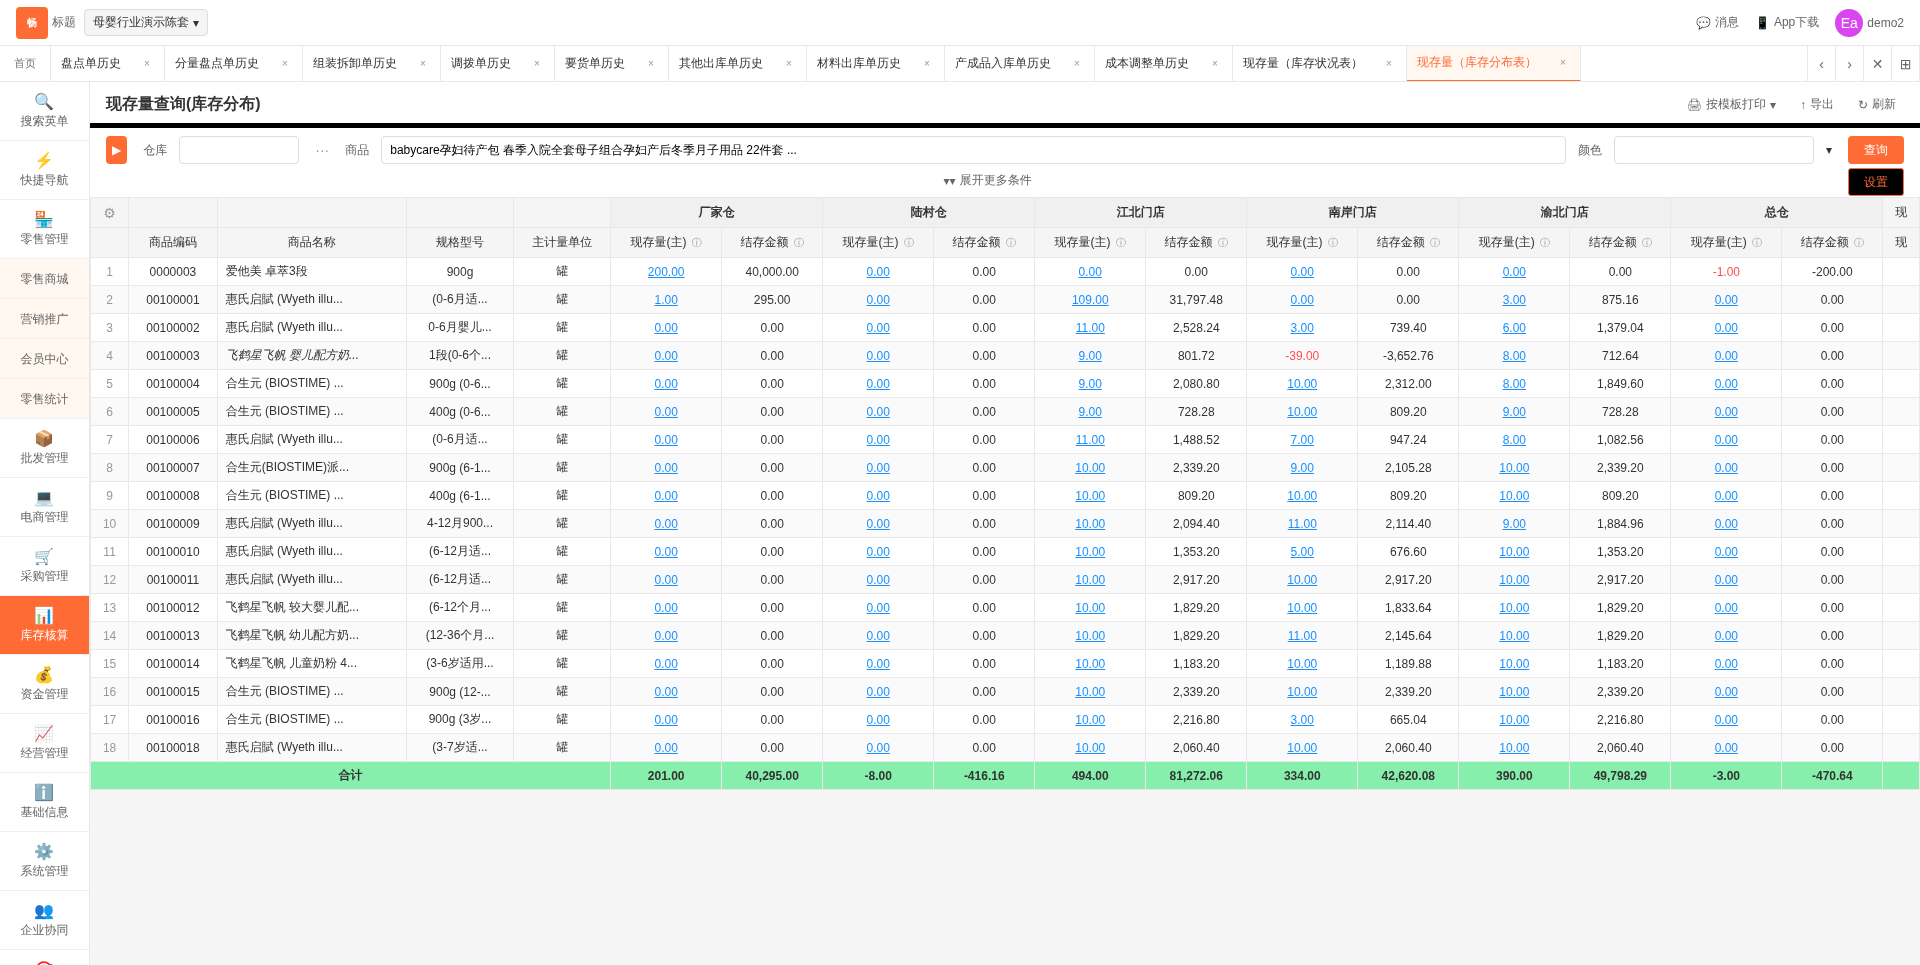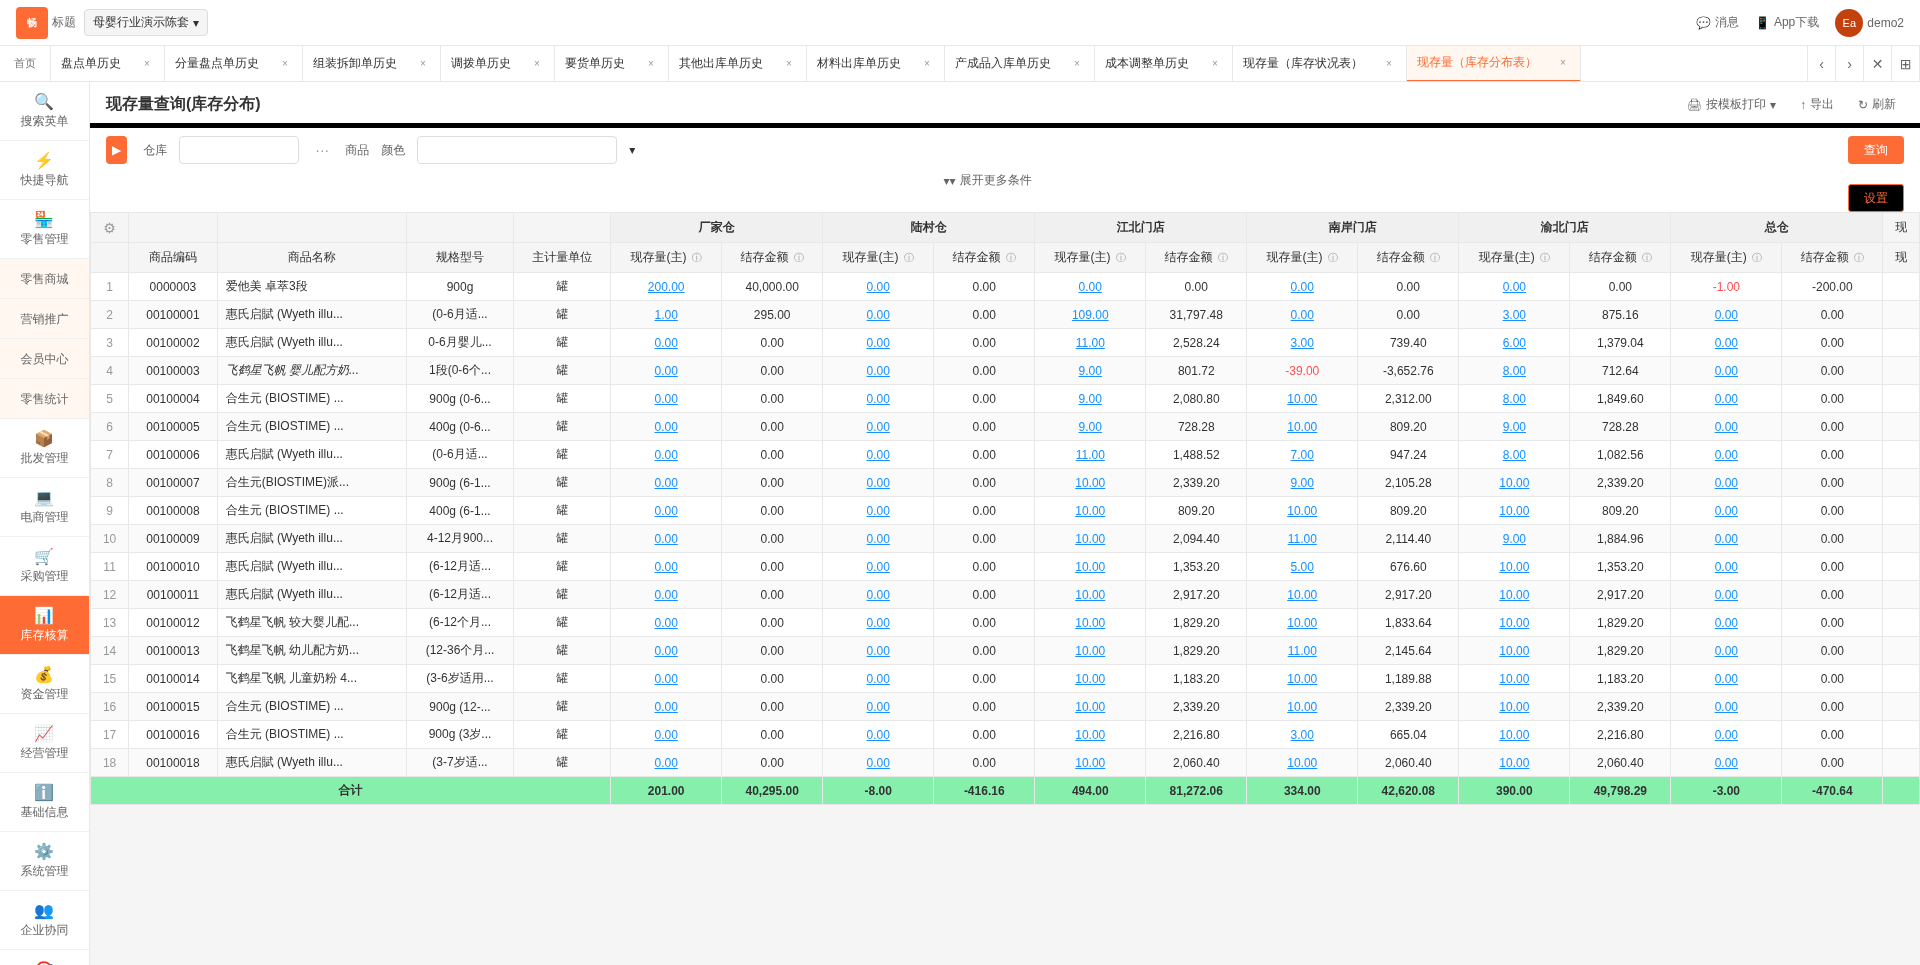--- a/index.html
+++ b/index.html
@@ -7,21 +7,21 @@
     
     
     .topbar { height: 46px; background: #fff; display: flex; align-items: center; justify-content: space-between; padding: 0 16px; border-bottom: 1px solid #e8e8e8; }
     .topbar-left { display: flex; align-items: center; gap: 8px; }
     .logo-area { display: flex; align-items: center; gap: 4px; }
     .logo-icon { width: 32px; height: 32px; background: #ff6b35; border-radius: 4px; display: flex; align-items: center; justify-content: center; color: white; font-size: 10px; font-weight: bold; }
     .logo-text { font-size: 12px; color: #666; }
     .dropdown-selector { display: flex; align-items: center; gap: 4px; background: #f5f5f5; border: 1px solid #ddd; border-radius: 4px; padding: 4px 8px; cursor: pointer; font-size: 12px; color: #333; }
     .topbar-right { display: flex; align-items: center; gap: 16px; }
     .topbar-btn { display: flex; align-items: center; gap: 4px; font-size: 12px; color: #666; cursor: pointer; }
-    .avatar { width: 28px; height: 28px; border-radius: 50%; background: #c2410c; display: flex; align-items: center; justify-content: center; color: white; font-size: 11px; overflow: hidden; }
+    .avatar { width: 28px; height: 28px; border-radius: 50%; background: #d946ef; display: flex; align-items: center; justify-content: center; color: white; font-size: 14px; overflow: hidden; }
 
     
     .tabbar { height: 36px; background: #fff; display: flex; align-items: center; border-bottom: 1px solid #e8e8e8; overflow: hidden; position: relative; }
     .tab-home { padding: 0 14px; height: 36px; display: flex; align-items: center; font-size: 11px; color: #737373; cursor: pointer; border-right: 1px solid #e8e8e8; white-space: nowrap; }
     .tab-item { padding: 0 10px; height: 36px; display: flex; align-items: center; font-size: 12px; color: #333; cursor: pointer; border-right: 1px solid #e8e8e8; white-space: nowrap; gap: 19px; flex-shrink: 0; }
     .tab-item.active { background: #fff7f0; color: #ff6b35; border-bottom: 2px solid #ff6b35; }
     .tab-close { width: 14px; height: 14px; display: flex; align-items: center; justify-content: center; border-radius: 50%; color: #999; font-size: 10px; cursor: pointer; }
     .tab-nav-btns { display: flex; align-items: center; margin-left: auto; border-left: 1px solid #e8e8e8; flex-shrink: 0; }
     .tab-nav-btn { width: 28px; height: 36px; display: flex; align-items: center; justify-content: center; cursor: pointer; color: #666; font-size: 14px; border-right: 1px solid #e8e8e8; }
 
@@ -68,21 +68,21 @@
     .row-num { color: #999; }
     .settings-icon { color: #999; font-size: 14px; cursor: pointer; }
     .info-icon { color: #999; font-size: 10px; cursor: pointer; margin-left: 2px; }
     
     
     ::-webkit-scrollbar { width: 6px; height: 6px; }
     ::-webkit-scrollbar-track { background: #f1f1f1; }
     ::-webkit-scrollbar-thumb { background: #ccc; border-radius: 3px; }
     
     .filter-section { display: flex; align-items: flex-start; gap: 16px; background: white; padding: 8px 16px 0; }
-    .filter-btn-col { display: flex; flex-direction: column; gap: 20px; align-self: flex-start; padding-top: 0; }
+    .filter-btn-col { display: flex; flex-direction: column; gap: 4px; align-self: flex-start; padding-top: 0; }
     
     .tab-scroll-container { display: flex; align-items: center; flex: 1; overflow: hidden; }
     .tabs-wrapper { display: flex; align-items: center; overflow: hidden; }
   </style>
 </head>
 <body>
 
 <div class="topbar">
   <div class="topbar-left">
     <div class="logo-area">
@@ -264,20 +264,21 @@
     </div>
 
     <div class="filter-section">
       <button class="orange-arrow">▶</button>
       <div style="flex:1">
         <div class="filter-row">
           <span class="filter-label">仓库</span>
           <input class="filter-input" style="width: 120px;" type="text">
           <span class="filter-dots">···</span>
           <span class="filter-label">商品</span>
+          <input class="filter-input filter-input-wide" type="text" id="product-input" value="babycare孕妇待产包 春季入院全套母子组合孕妇产后冬季月子用品 22件套 ..." style="">
           <span class="filter-label">颜色</span>
           <input class="filter-input filter-input-color" type="text" style="width: 180px;">
           <span>▾</span>
         </div>
         <div class="expand-row">
           <div class="expand-btn">
             <span>▾▾</span>
             <span>展开更多条件</span>
           </div>
         </div>

